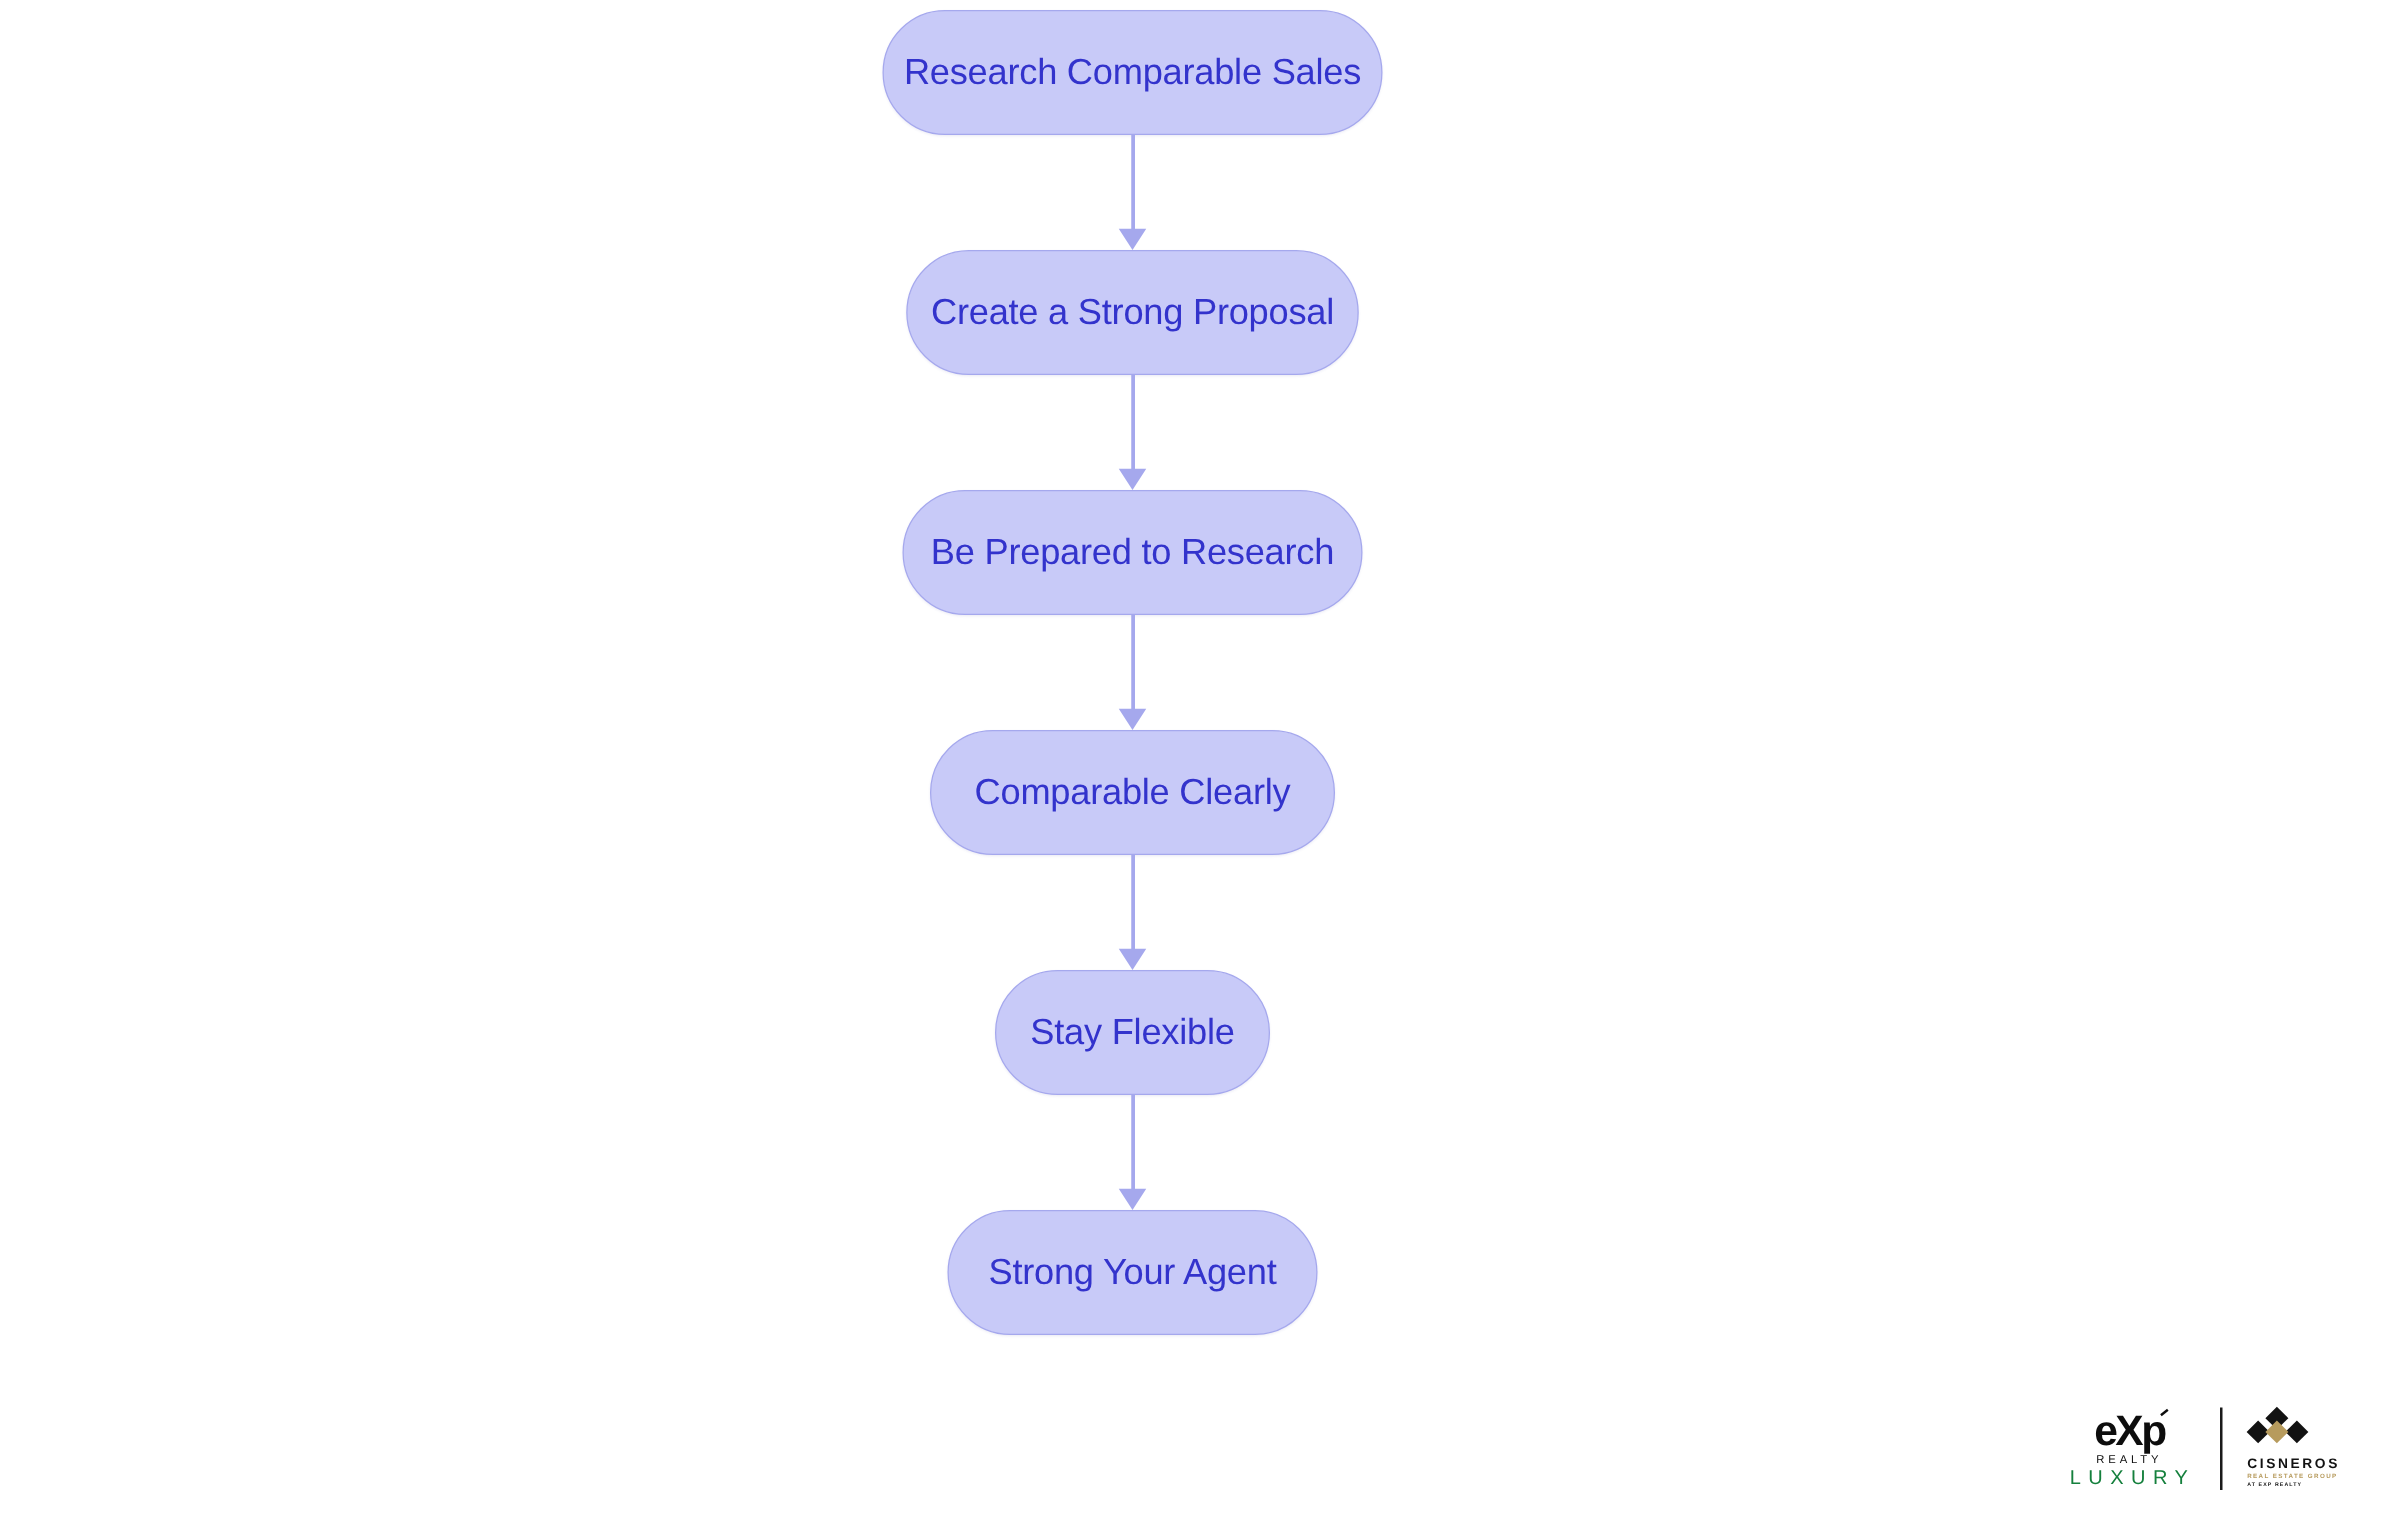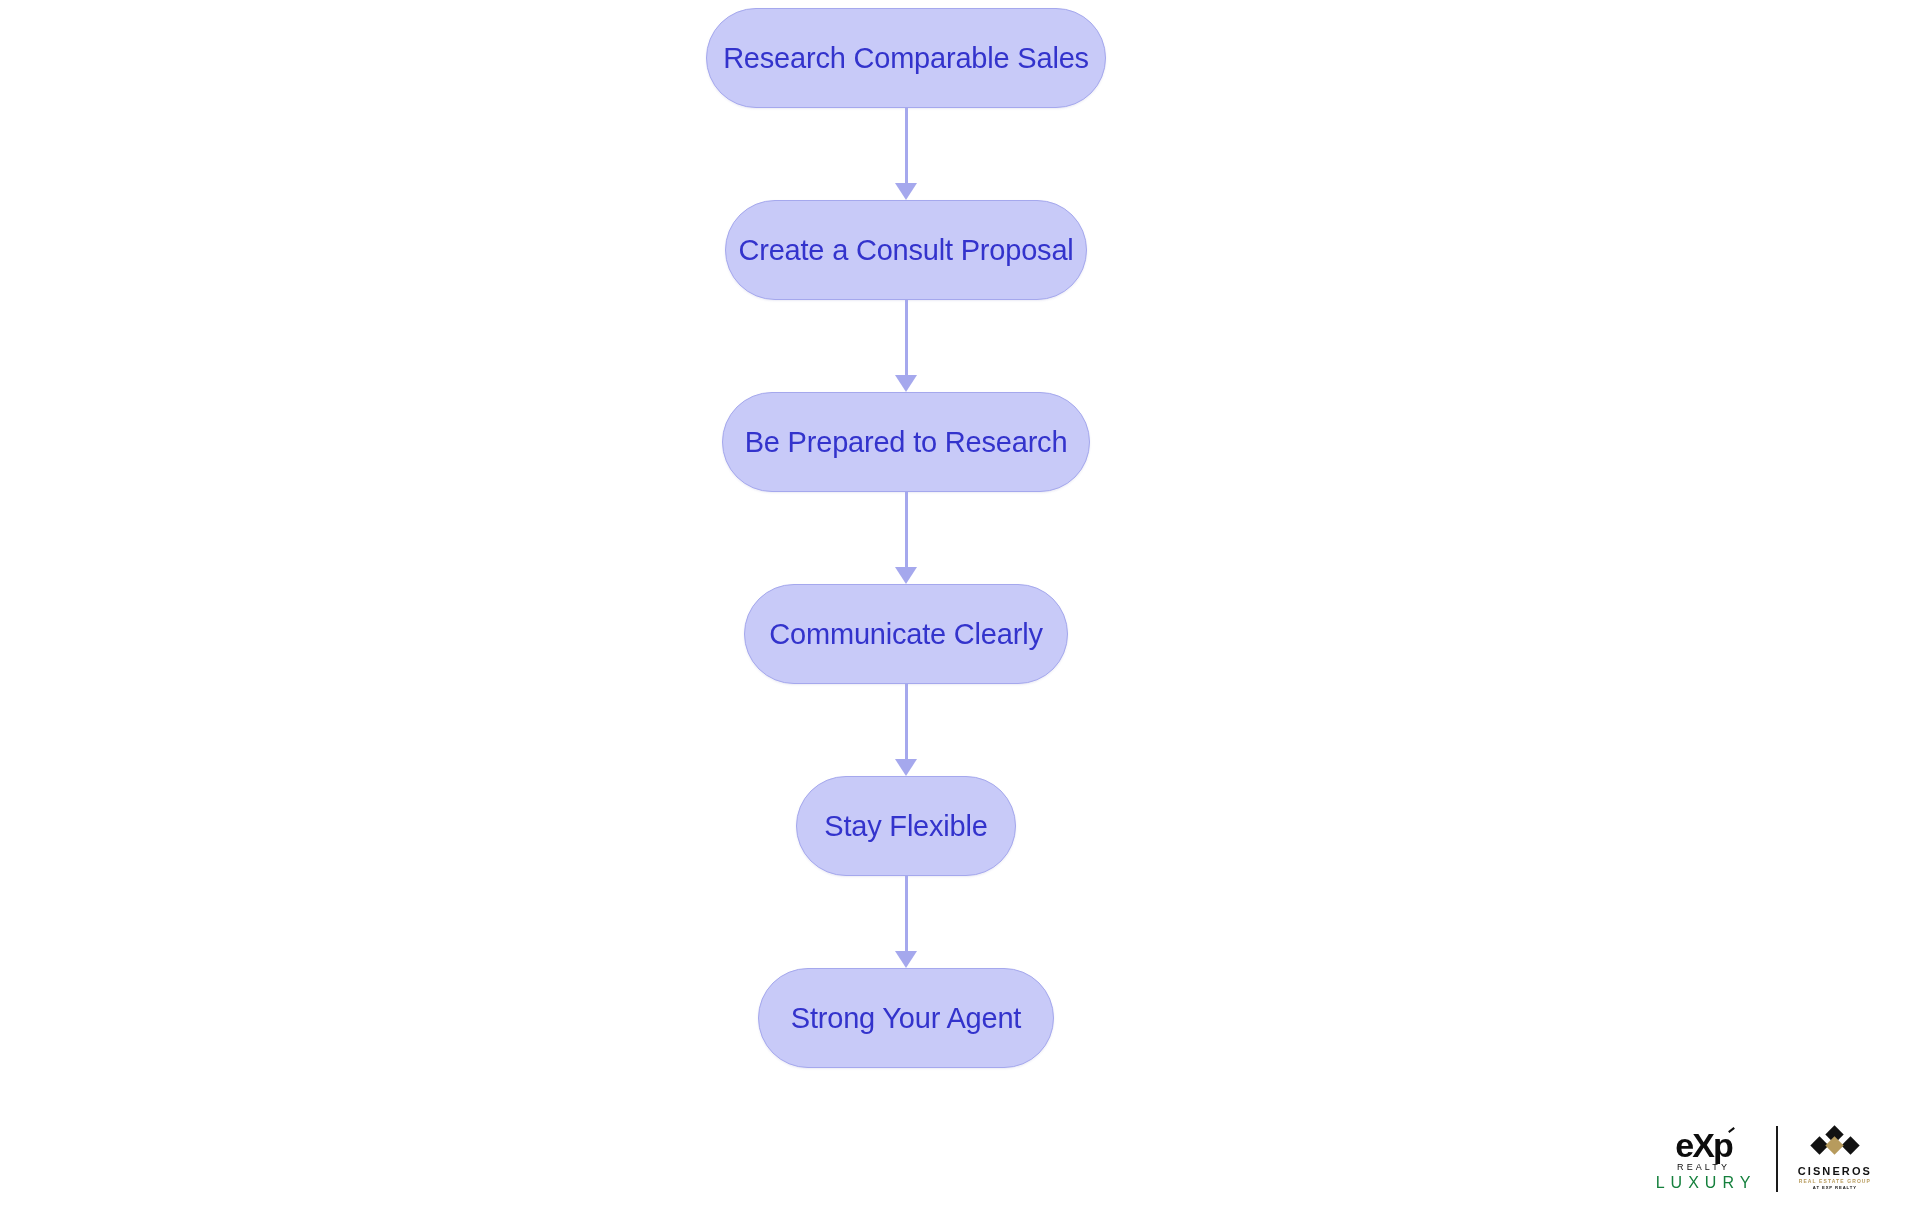--- a/index.html
+++ b/index.html
@@ -140,21 +140,21 @@
 
   .brand-divider {
     width: 1.4px;
     height: 66px;
     background: #1a1a1a;
   }
 
   .brand-cisneros {
     display: flex;
     flex-direction: column;
-    align-items: center;
+    align-items: flex-start;
     justify-content: center;
     line-height: 1;
   }
   .cis-mark {
     position: relative;
     width: 48px;
     height: 34px;
     margin-bottom: 4px;
   }
   .dia {
@@ -198,39 +198,39 @@
     <div class="node n0">
       <span class="node-label">Research Comparable Sales</span>
     </div>
 
     <div class="connector">
       <div class="shaft"></div>
       <div class="head"></div>
     </div>
 
     <div class="node n1">
-      <span class="node-label">Create a Consult Proposal</span>
+      <span class="node-label">Create a Strong Proposal</span>
     </div>
 
     <div class="connector">
       <div class="shaft"></div>
       <div class="head"></div>
     </div>
 
     <div class="node n2">
       <span class="node-label">Be Prepared to Research</span>
     </div>
 
     <div class="connector">
       <div class="shaft"></div>
       <div class="head"></div>
     </div>
 
     <div class="node n3">
-      <span class="node-label">Communicate Clearly</span>
+      <span class="node-label">Comparable Clearly</span>
     </div>
 
     <div class="connector">
       <div class="shaft"></div>
       <div class="head"></div>
     </div>
 
     <div class="node n4">
       <span class="node-label">Stay Flexible</span>
     </div>

